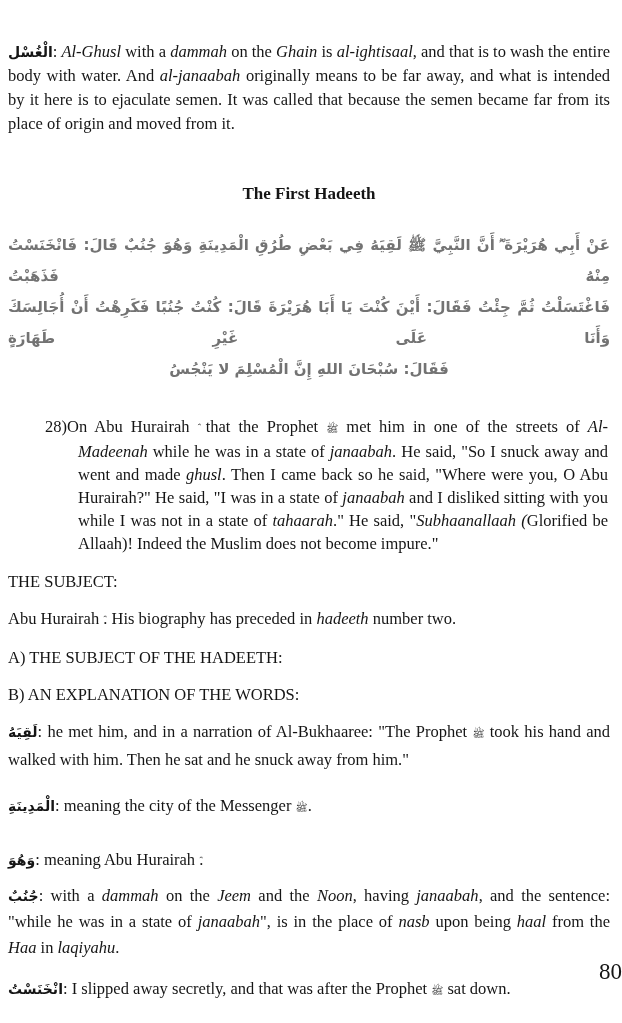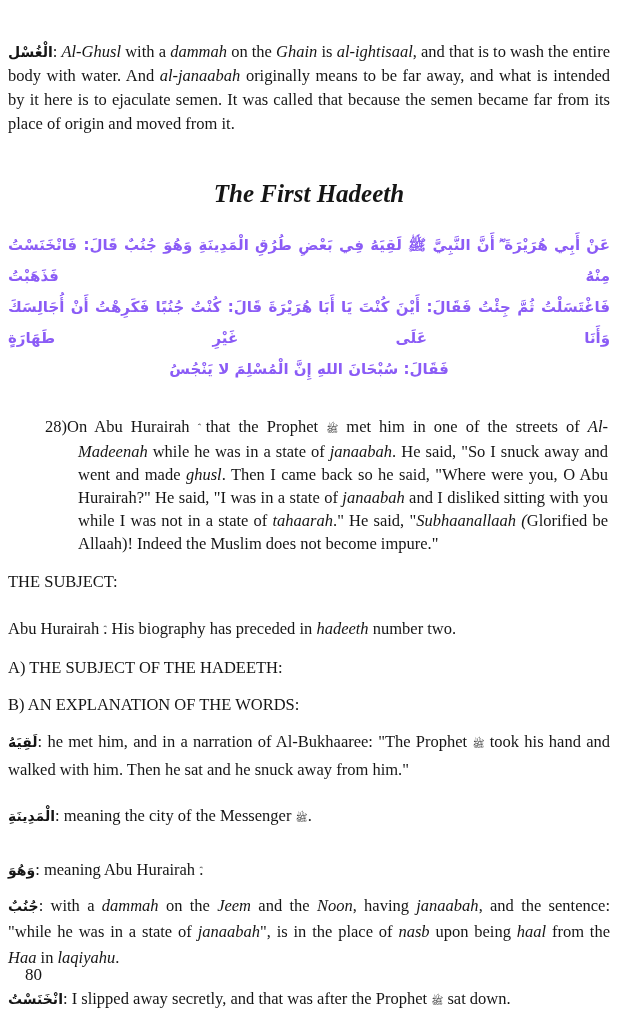--- a/index.html
+++ b/index.html
@@ -31,31 +31,30 @@
   }
   .seg-sym {
     font-family:"DejaVu Sans", sans-serif;
     font-size:10px;
     letter-spacing:-1px;
   }
   .main-heading {
     margin-top:46px;
     text-align:center;
     font-weight:bold;
-    font-style:italic;
-    font-size:25px;
+    font-size:17px;
     line-height:24px;
   }
   .arabic-block {
     direction:rtl;
     margin-top:24px;
     font-family:"DejaVu Sans", sans-serif;
     font-weight:bold;
     font-size:15px;
-    color:#8b5cf6;
+    color:#737373;
   }
   .arabic-line {
     line-height:31px;
     text-align:justify;
     text-align-last:justify;
   }
   .arabic-line.last {
     text-align:left;
     text-align-last:center;
   }
@@ -70,40 +69,40 @@
     text-align:justify;
   }
   .hadeeth-para .marker { padding-right:0; }
   .section-heading {
     margin-top:16px;
     font-size:16.5px;
     line-height:21px;
     margin-bottom:0;
   }
   .simple-para {
-    margin-top:26px;
+    margin-top:16px;
     font-size:16.5px;
     line-height:21px;
   }
   .entry {
     font-size:16.5px;
     line-height:26px;
     text-align:justify;
   }
   .entry-1 { margin-top:14px; }
   .entry-2 { margin-top:20px; }
   .entry-3 { margin-top:26px; }
   .entry-4 { margin-top:8px; }
   .entry-5 { margin-top:15px; }
   .page-number {
     position:absolute;
     left:0; right:0;
     bottom:38px;
-    text-align:left;
-    font-size:17px;
+    text-align:right;
+    font-size:23px;
     padding-left:25px;
   }
 </style>
 </head>
 <body>
 
 <div class="page">
 
   <p class="body-text"><span class="seg-ar">الْغُسْل</span><span class="seg-n">: </span><span class="seg-i">Al-Ghusl</span><span class="seg-n"> with a </span><span class="seg-i">dammah</span><span class="seg-n"> on the </span><span class="seg-i">Ghain</span><span class="seg-n"> is </span><span class="seg-i">al-ightisaal</span><span class="seg-n">, and that is to wash the entire body with water.  And </span><span class="seg-i">al-janaabah</span><span class="seg-n"> originally means to be far away, and what is intended by it here is to ejaculate semen.  It was called that because the semen became far from its place of origin and moved from it.</span></p>
 

